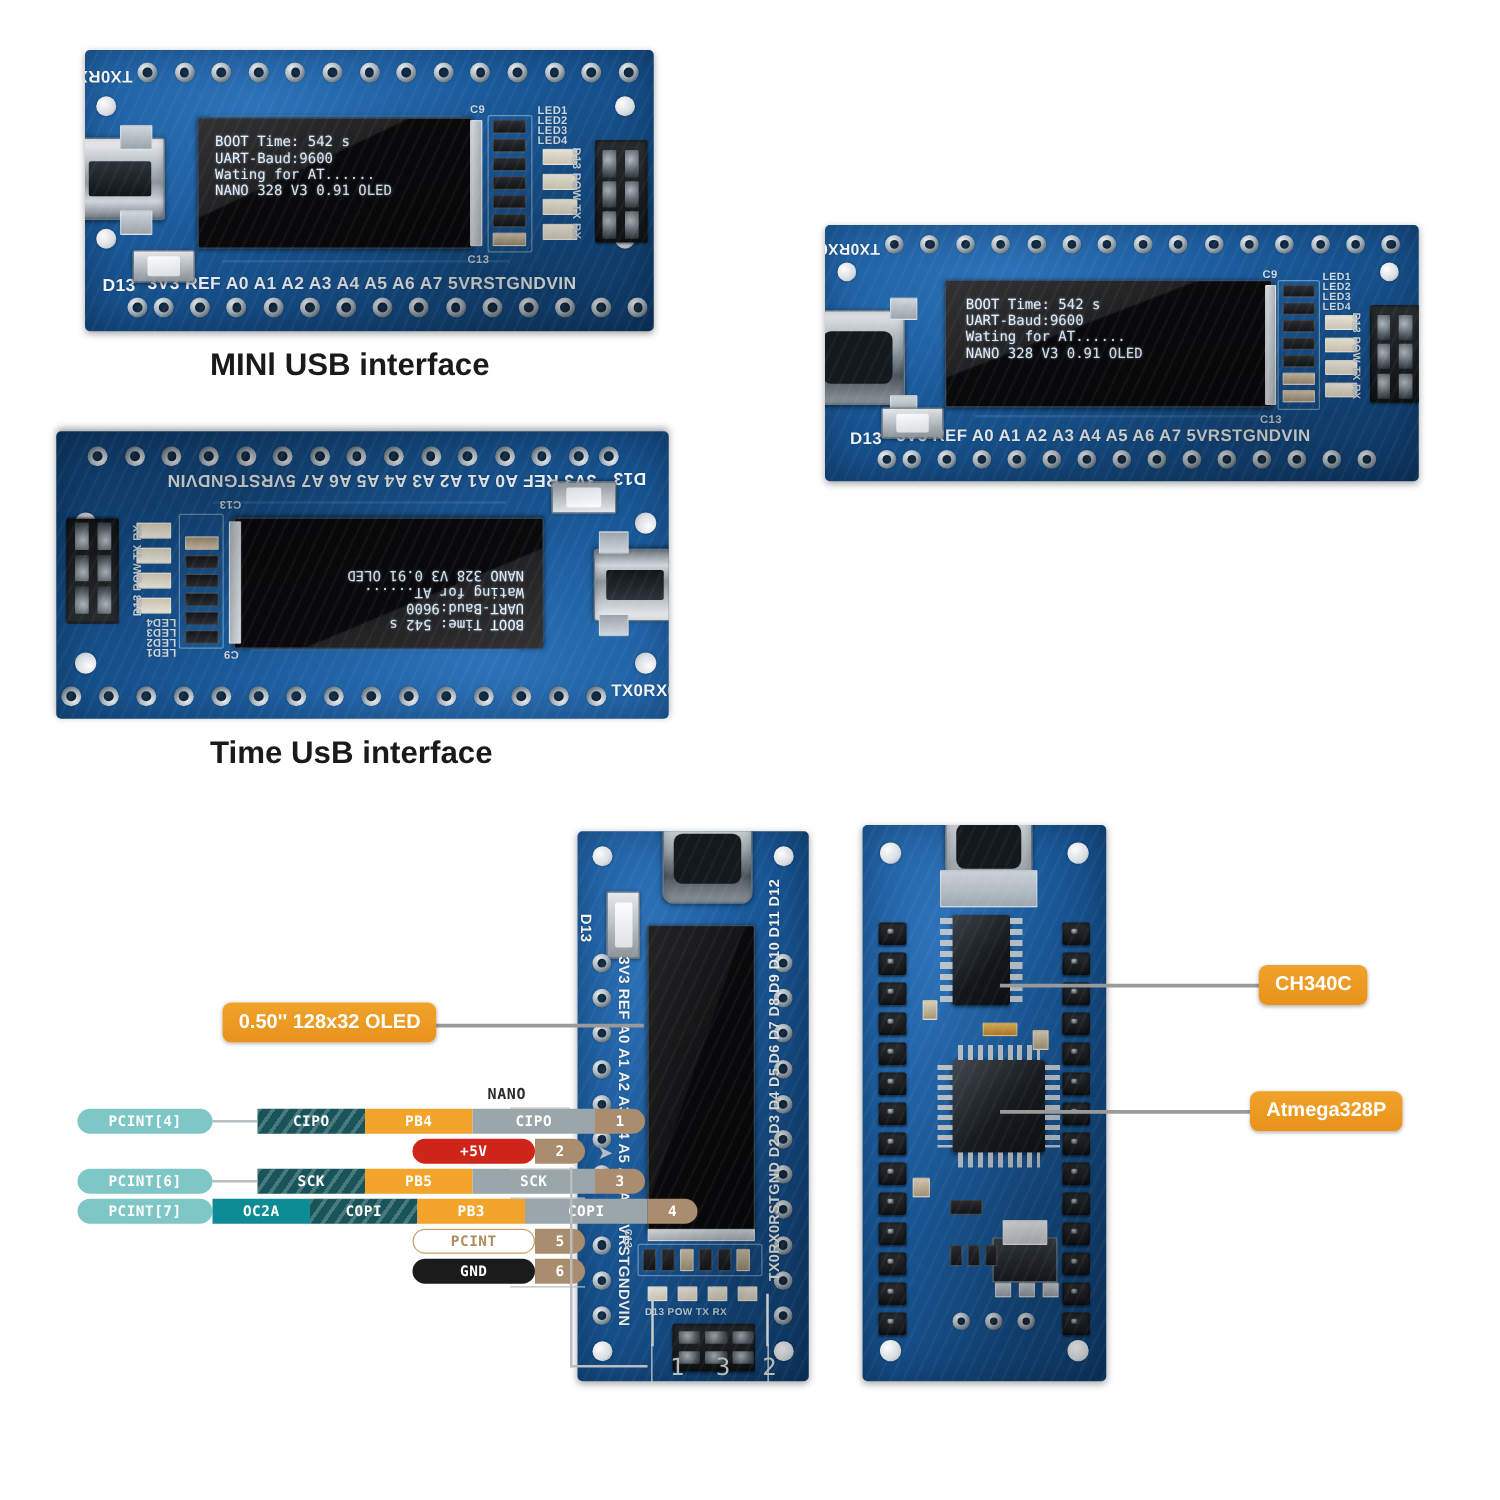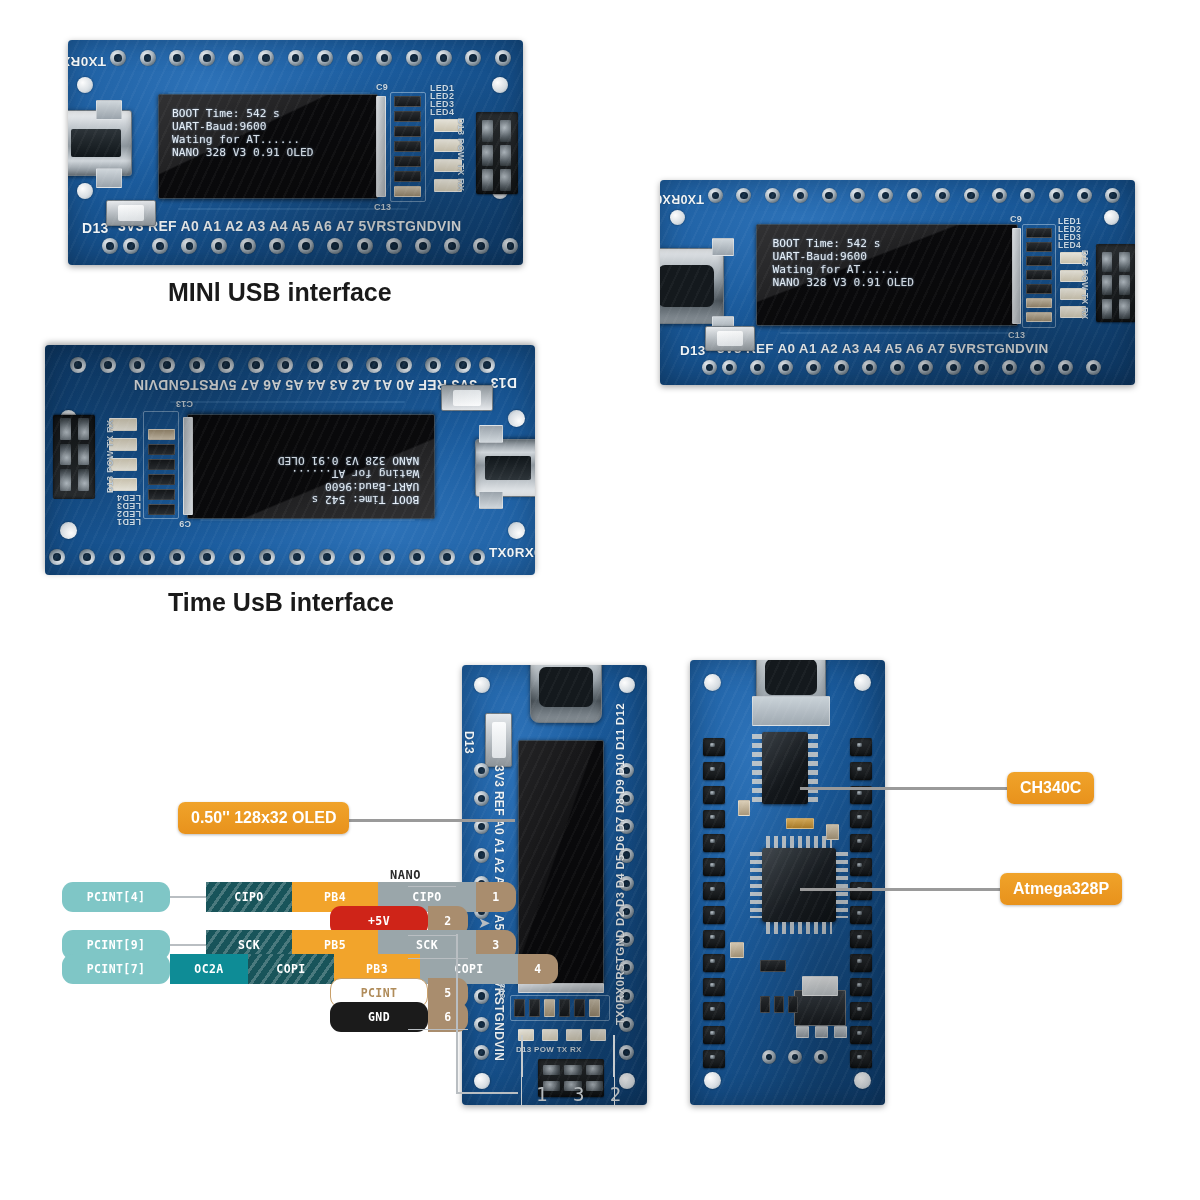--- a/index.html
+++ b/index.html
@@ -166,21 +166,21 @@
     white-space: nowrap;
     box-shadow: 0 1px 3px rgba(0,0,0,.28);
     font-size: 16px;
   }
   .leader { position:absolute; background:#9a9a9a; }
 
   
   .pin-diagram { position:absolute; }
   .prow { position:absolute; display:flex; align-items:center; height:22px; }
   .chip {
-    height:30px;
+    height:20px;
     display:flex; align-items:center; justify-content:center;
     font-family: "DejaVu Sans Mono", monospace;
     font-size: 11.5px;
     font-weight: 700;
     color:#ffffff;
     letter-spacing:.4px;
     white-space:nowrap;
   }
   .chip.pcint { background:#7fc6c6; color:#ffffff; border-radius:11px; width:108px; }
   .chip.oc2a  { background:#0e8c96; color:#ffffff; width:78px; }
@@ -741,21 +741,21 @@
       <div class="chip num">1</div>
     </div>
 
     <div class="prow" style="left:268px; top:42px;">
       <div class="chip v5">+5V</div>
       <div class="chip num">2</div>
     </div>
     <div class="arrow-g" style="left:416px; top:47px;">➤</div>
 
     <div class="prow" style="left:0px; top:66px;">
-      <div class="chip pcint">PCINT[9]</div>
+      <div class="chip pcint">PCINT[6]</div>
       <div class="connector" style="position:relative; left:0; width:36px;"></div>
       <div class="chip spi">SCK</div>
       <div class="chip pb">PB5</div>
       <div class="chip fn">SCK</div>
       <div class="chip num">3</div>
     </div>
 
     <div class="prow" style="left:0px; top:90px;">
       <div class="chip pcint">PCINT[7]</div>
       <div class="chip oc2a">OC2A</div>

